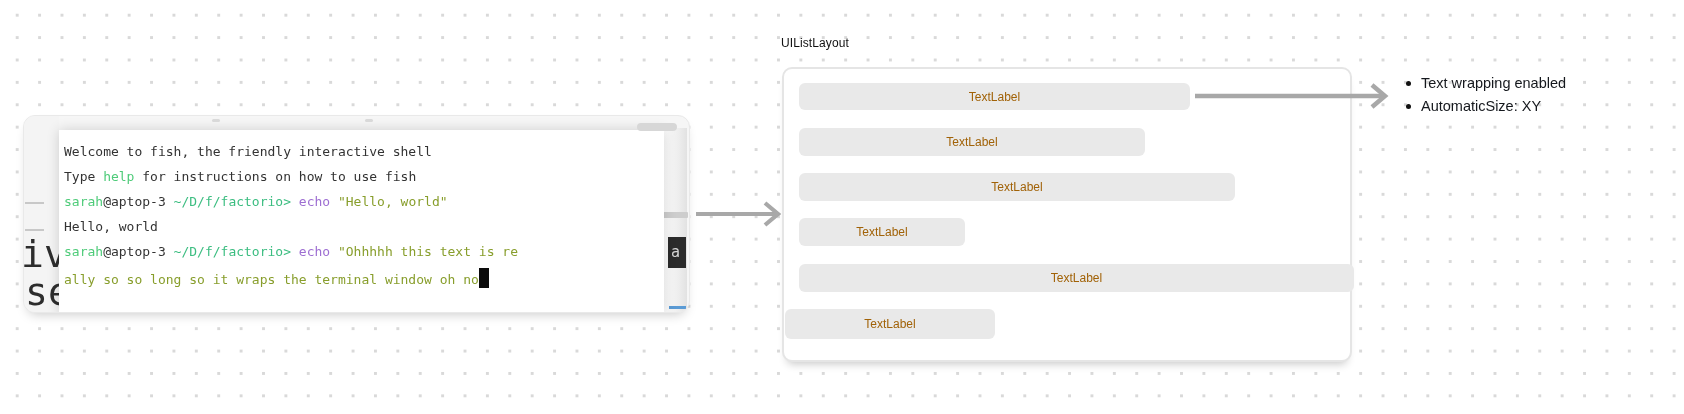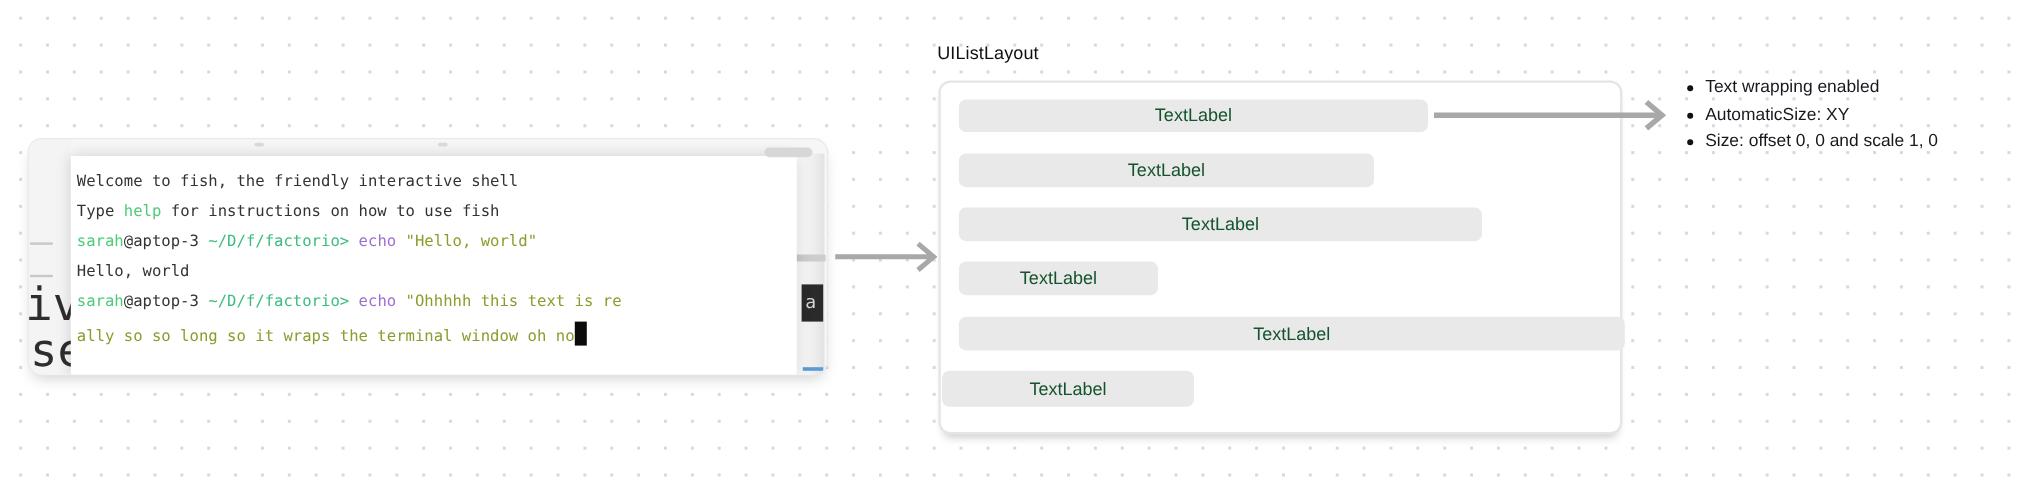--- a/index.html
+++ b/index.html
@@ -34,28 +34,28 @@
   .term{position:absolute;left:35px;top:14px;width:605px;height:184px;background:#fff;z-index:3;
     box-shadow:0 0 12px rgba(0,0,0,.16);}
   .tlines{position:absolute;left:5px;top:9px;font-family:"DejaVu Sans Mono",monospace;
     font-size:13px;line-height:25px;white-space:pre;}
   .tline{height:25px;}
   .cursor{display:inline-block;width:10px;height:20px;background:#0b0b0b;transform:translateY(4px);}
   
   .arrow{position:absolute;}
   .arrow line,.arrow polyline{stroke:#a8a8a8;fill:none;}
   
-  .ui-title{position:absolute;left:781px;top:36px;font-size:15px;font-weight:500;color:#101010;letter-spacing:.1px;}
+  .ui-title{position:absolute;left:781px;top:36px;font-size:12px;font-weight:500;color:#101010;letter-spacing:.1px;}
   .panel{position:absolute;left:782px;top:67px;width:570px;height:295px;background:#fff;
     border:2px solid #e5e5e5;border-radius:10px;box-sizing:border-box;
     box-shadow:0 7px 8px -5px rgba(0,0,0,.22);}
   .bar{position:absolute;background:#e9e9e9;border-radius:6px;display:flex;align-items:center;justify-content:center;}
-  .bar span{font-size:15px;color:#14532d;}
+  .bar span{font-size:12px;color:#a16207;}
   
-  .notes{position:absolute;left:1399px;top:62px;margin:0;padding:0;list-style:none;width:280px;}
+  .notes{position:absolute;left:1399px;top:72px;margin:0;padding:0;list-style:none;width:280px;}
   .notes li{position:relative;padding-left:22px;font-size:14.5px;line-height:22.6px;color:#15181d;}
   .notes li::before{content:"";position:absolute;left:7px;top:9px;width:5px;height:5px;border-radius:50%;background:#111;}
 </style>
 </head>
 <body>
 
 <div class="canvas">
 
   <div class="term-card">
     <div class="gutter">
@@ -104,16 +104,15 @@
     </div>
 
   <svg class="arrow" style="left:1194px;top:79px;" width="196" height="34" viewBox="0 0 196 34">
     <line x1="1" y1="17" x2="188" y2="17" stroke-width="4.5"></line>
     <polyline points="178,6 191,17 178,28" stroke-width="4.5"></polyline>
   </svg>
 
   <ul class="notes">
       <li>Text wrapping enabled</li>
       <li>AutomaticSize: XY</li>
-      <li>Size: offset 0, 0 and scale 1, 0</li>
     </ul>
 
 </div>
 
 </body></html>

